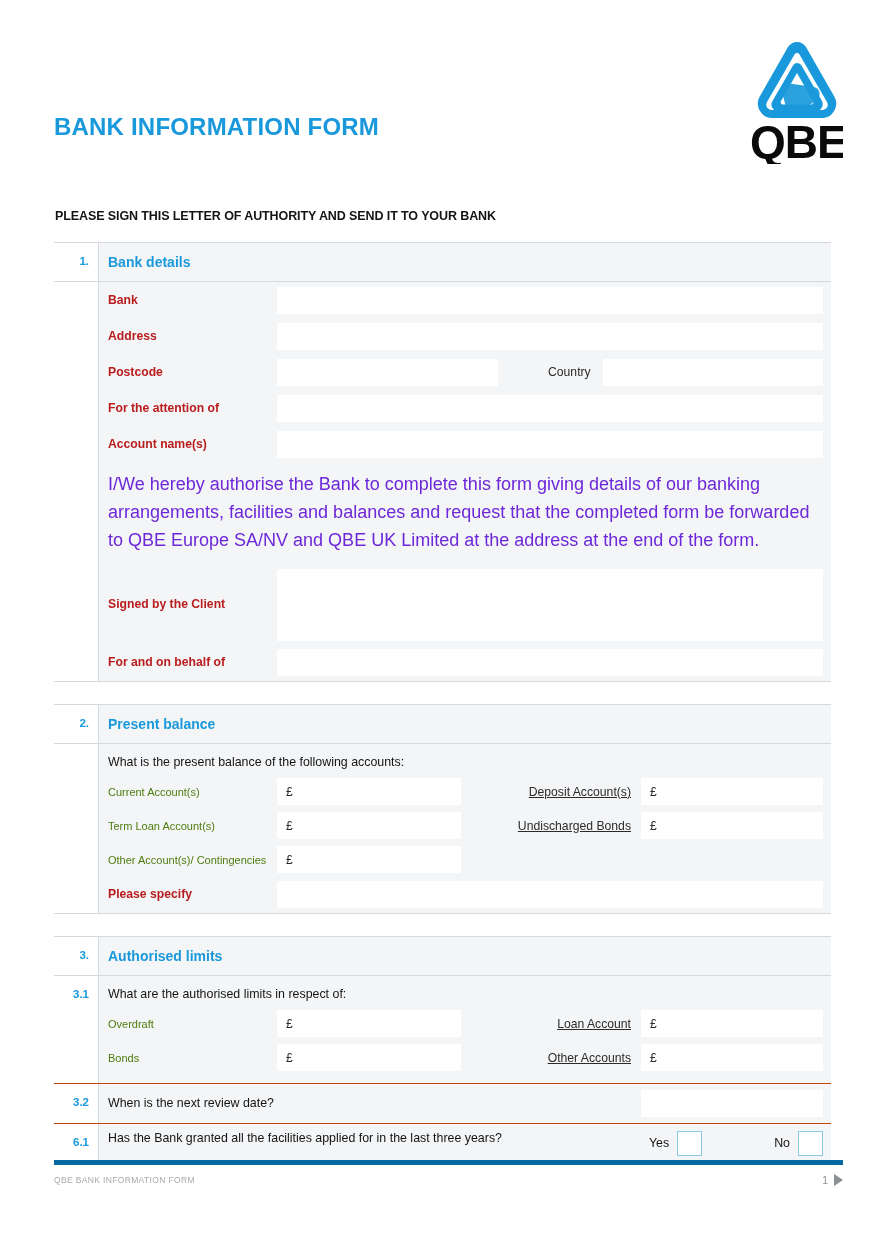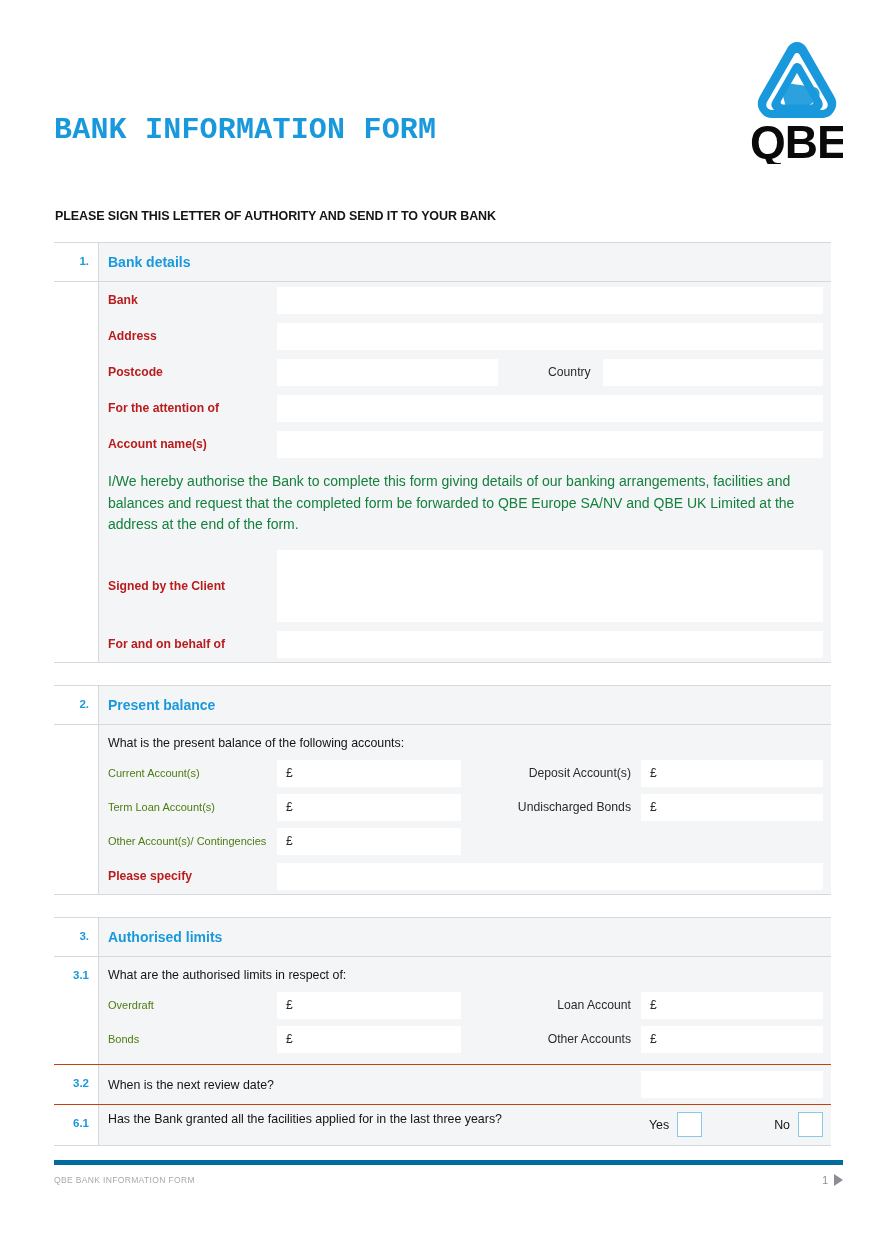--- a/index.html
+++ b/index.html
@@ -27,25 +27,25 @@
 
   
   .header {
     position: relative;
     height: 180px;
   }
   .page-title {
     position: absolute;
     left: 54px;
     top: 113px;
-    font-size: 30px;
+    font-size: 24px;
     font-weight: bold;
     letter-spacing: 0.2px;
     color: #1999db;
-    font-family: Liberation Mono, monospace;
+    font-family: Liberation Sans, sans-serif;
     white-space: nowrap;
   }
   .logo {
     position: absolute;
     right: 42px;
     top: 36px;
     width: 92px;
     height: 128px;
   }
   .logo svg { display: block; }
@@ -146,23 +146,23 @@
     padding: 0 12px 0 50px;
     font-size: 12.2px;
     color: #2b2b2b;
     white-space: nowrap;
   }
   .fbox.country { flex: 1 1 auto; }
 
   
   .para {
     padding: 9px 16px 10px 9px;
-    font-size: 14px;
+    font-size: 18px;
     line-height: 1.55;
-    color: #15803d;
+    color: #6d28d9;
   }
 
   
   .tworow {
     display: flex;
     align-items: center;
     padding: 3px 8px 3px 9px;
     min-height: 34px;
   }
   .tw-label {
@@ -182,20 +182,21 @@
     font-size: 12.2px;
   }
   .tw-gap { flex: 1 1 auto; }
   .tw-label2 {
     flex: 0 0 auto;
     font-size: 12.2px;
     color: #2b2b2b;
     text-align: left;
     padding-right: 10px;
     white-space: nowrap;
+    text-decoration: underline;
   }
   .tw-box2 {
     flex: 0 0 182px;
     height: 27px;
     background: #ffffff;
     display: flex;
     align-items: center;
     padding-left: 9px;
     font-size: 12.2px;
   }

